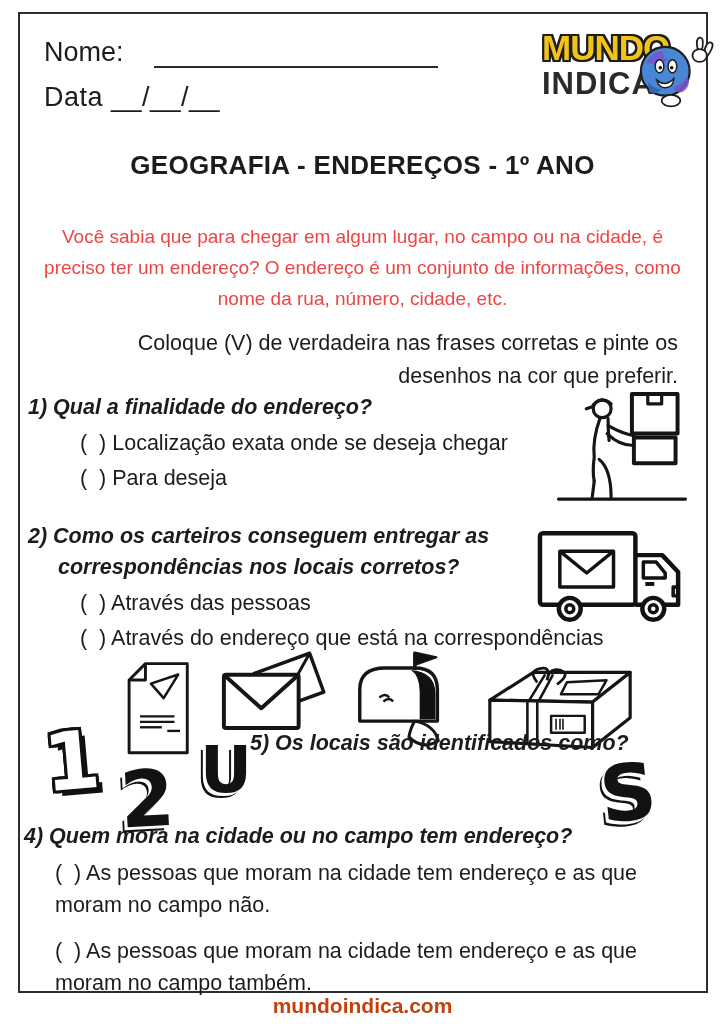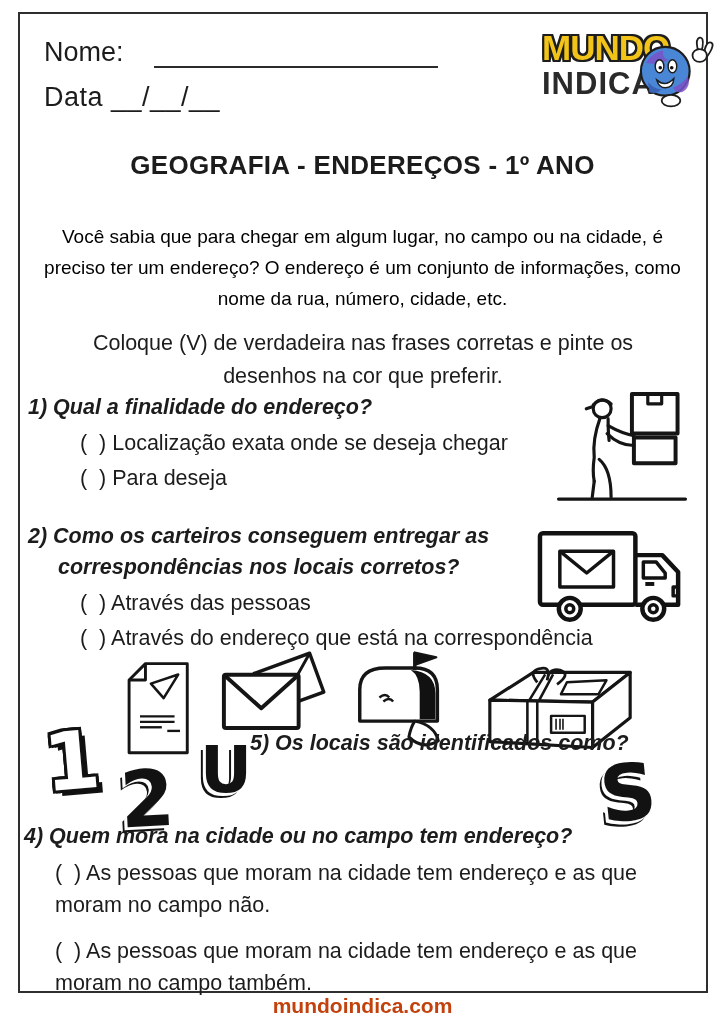--- a/index.html
+++ b/index.html
@@ -21,22 +21,22 @@
   .logo-w1 {
     position:absolute; left:2px; top:6px; font-size:35px; font-weight:900; letter-spacing:-1px;
     color:#F2C318;
     text-shadow:-2px -2px 0 #1d1d1d, 2px -2px 0 #1d1d1d, -2px 2px 0 #1d1d1d, 2px 2px 0 #1d1d1d,
                  0 -2px 0 #1d1d1d, 0 2px 0 #1d1d1d, -2px 0 0 #1d1d1d, 2px 0 0 #1d1d1d;
   }
   .logo-w2 { position:absolute; left:2px; top:44px; font-size:31px; font-weight:900; letter-spacing:1px; color:#2a2a2a; }
   .logo-globe { position:absolute; right:-6px; top:2px; width:86px; height:96px; }
   
   .title { position:absolute; left:0; right:0; top:150px; text-align:center; font-size:26px; font-weight:bold; letter-spacing:0.3px; }
-  .intro { position:absolute; left:36px; width:653px; top:222px; font-size:19px; line-height:1.62; text-align:center; color:#000000; }
-  .instruction { position:absolute; left:48px; width:630px; top:327px; font-size:21.5px; line-height:1.55; text-align:center; }
+  .intro { position:absolute; left:36px; width:653px; top:222px; font-size:19px; line-height:1.62; text-align:center; color:#ef4444; }
+  .instruction { position:absolute; left:48px; width:630px; top:327px; font-size:21.5px; line-height:1.55; text-align:right; }
   
   .q { position:absolute; }
   .q-heading { font-size:21.5px; font-weight:bold; line-height:1.45; padding-left:30px; text-indent:-30px;font-style:italic; }
   .q-options { padding-left:52px; font-size:21.5px; line-height:1.62; margin-top:3px; }
   .opt { white-space:pre-wrap; }
   .q1 { left:28px; top:392px; width:530px; }
   .q2 { left:28px; top:521px; width:650px; }
   .q2 .q-heading { max-width:530px; }
   .q3 { left:250px; top:728px; width:440px; }
   .q3 .q-options { padding-left:40px; }
@@ -133,21 +133,21 @@
         <rect x="96" y="12" width="14" height="10"></rect>
         <rect x="82" y="56" width="42" height="26" stroke-width="4"></rect>
       </g>
     </svg>
   </div>
 
   <div class="q q2">
     <div class="q-heading">2) Como os carteiros conseguem entregar as correspondências nos locais corretos?</div>
     <div class="q-options">
       <div class="opt">(  ) Através das pessoas</div>
-      <div class="opt">(  ) Através do endereço que está na correspondência</div>
+      <div class="opt">(  ) Através do endereço que está na correspondências</div>
     </div>
   </div>
   <div class="pic pic-truck">
     <svg viewBox="0 0 165 100">
       <g fill="none" stroke="#121212" stroke-width="4.5" stroke-linejoin="round">
         <rect x="6" y="6" width="96" height="72" rx="3"></rect>
         <rect x="26" y="24" width="54" height="36" stroke-width="3.5"></rect>
         <path d="M26,24 L53,46 L80,24" stroke-width="3.5"></path>
         <path d="M102,28 h27 l16,17 v33 h-43"></path>
         <path d="M110,35 h13 l9,11 v5 h-22 z" stroke-width="3.5"></path>

